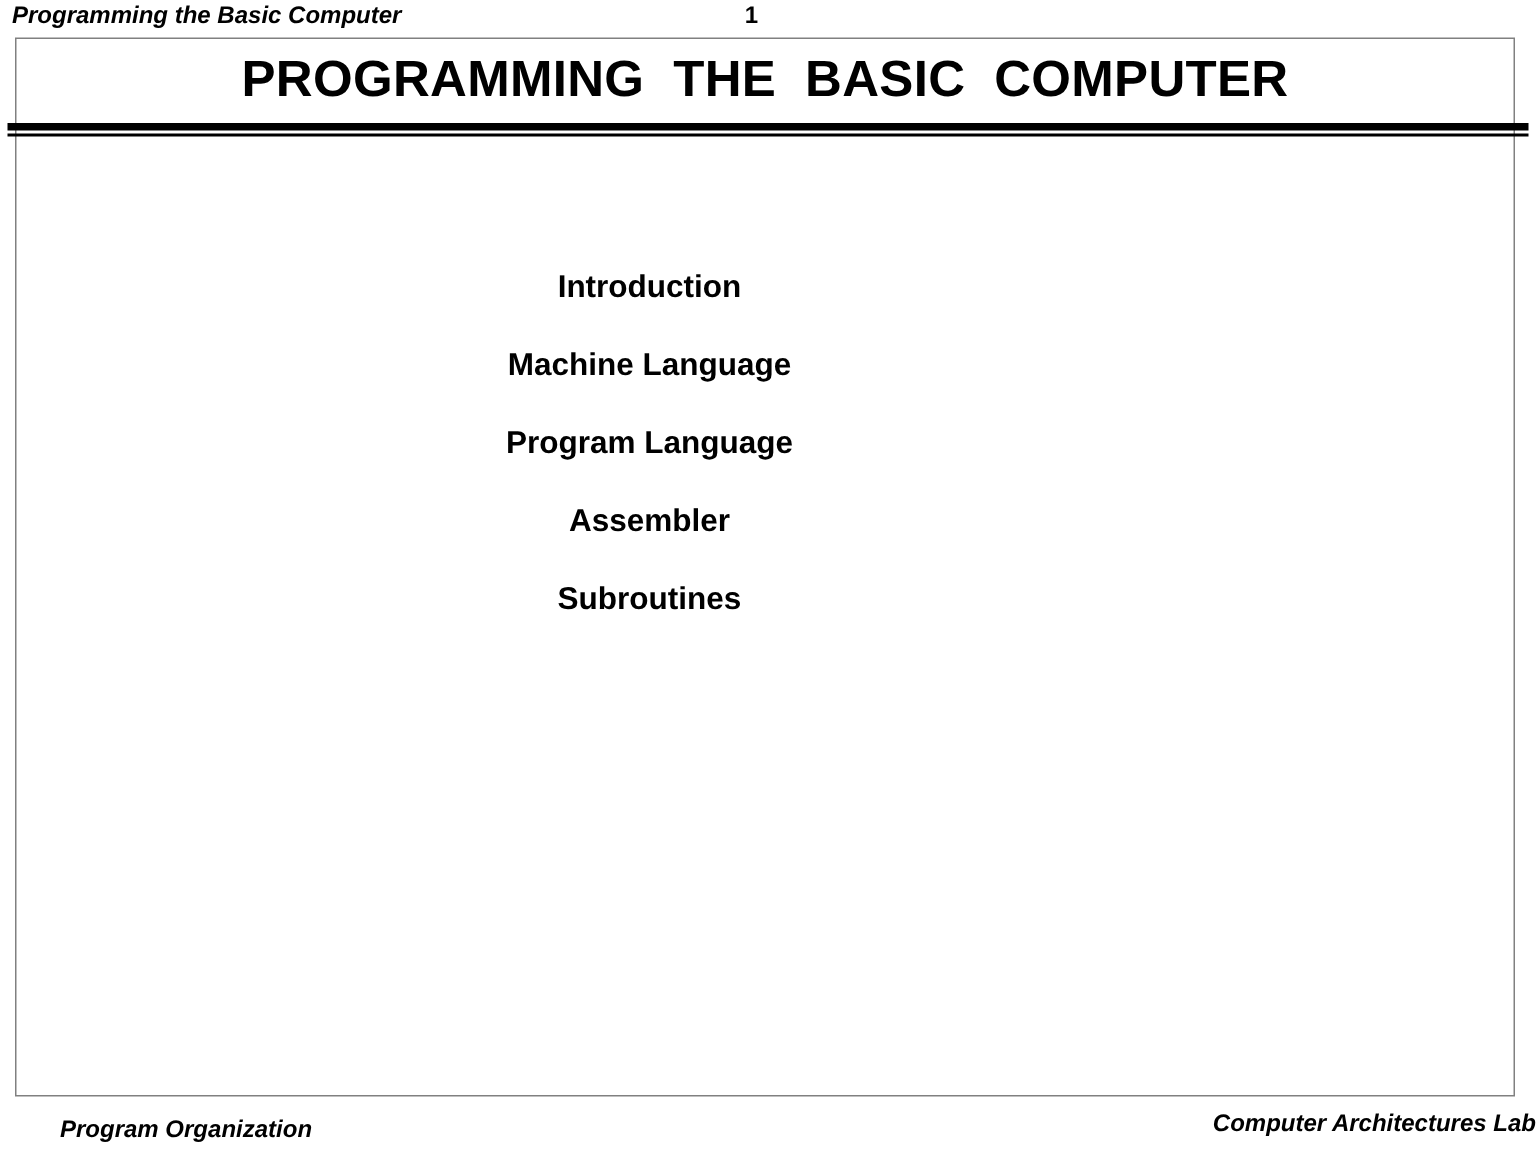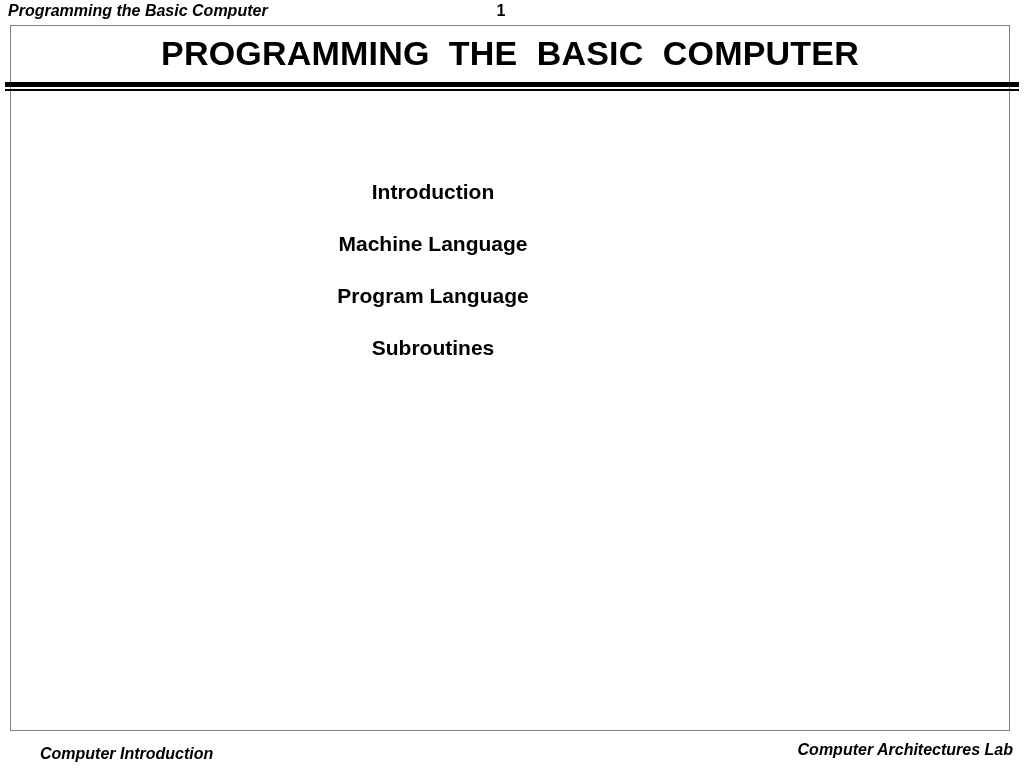--- a/index.html
+++ b/index.html
@@ -119,21 +119,21 @@
     left: 40px;
     top: 743px;
     font-size: 16px;
     font-weight: bold;
     font-style: italic;
     line-height: 21px;
     white-space: nowrap;
   }
   .footer-right {
     position: absolute;
-    right: 11px;
+    right: 0;
     top: 739px;
     font-size: 16px;
     font-weight: bold;
     font-style: italic;
     line-height: 21px;
     white-space: nowrap;
   }
 </style>
 </head>
 <body>
@@ -149,17 +149,18 @@
 
 <div class="title-rule">
   <div class="bar-thick"></div>
   <div class="bar-thin"></div>
 </div>
 
 <div class="outline-list">
   <div class="outline-item">Introduction</div>
   <div class="outline-item">Machine Language</div>
   <div class="outline-item">Program Language</div>
+  <div class="outline-item">Assembler</div>
   <div class="outline-item">Subroutines</div>
 </div>
 
-<div class="footer-left">Computer Introduction</div>
+<div class="footer-left">Program Organization</div>
 <div class="footer-right">Computer Architectures Lab</div>
 
 </body></html>

